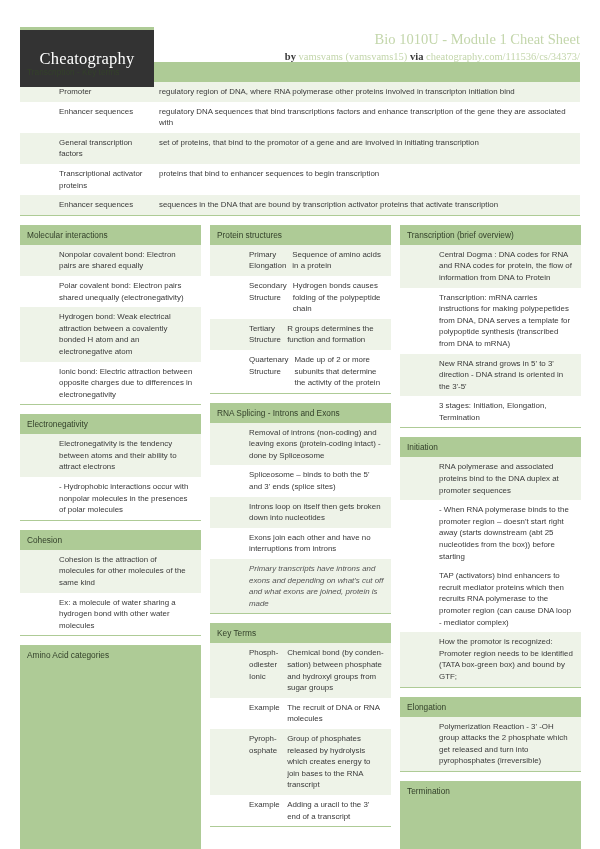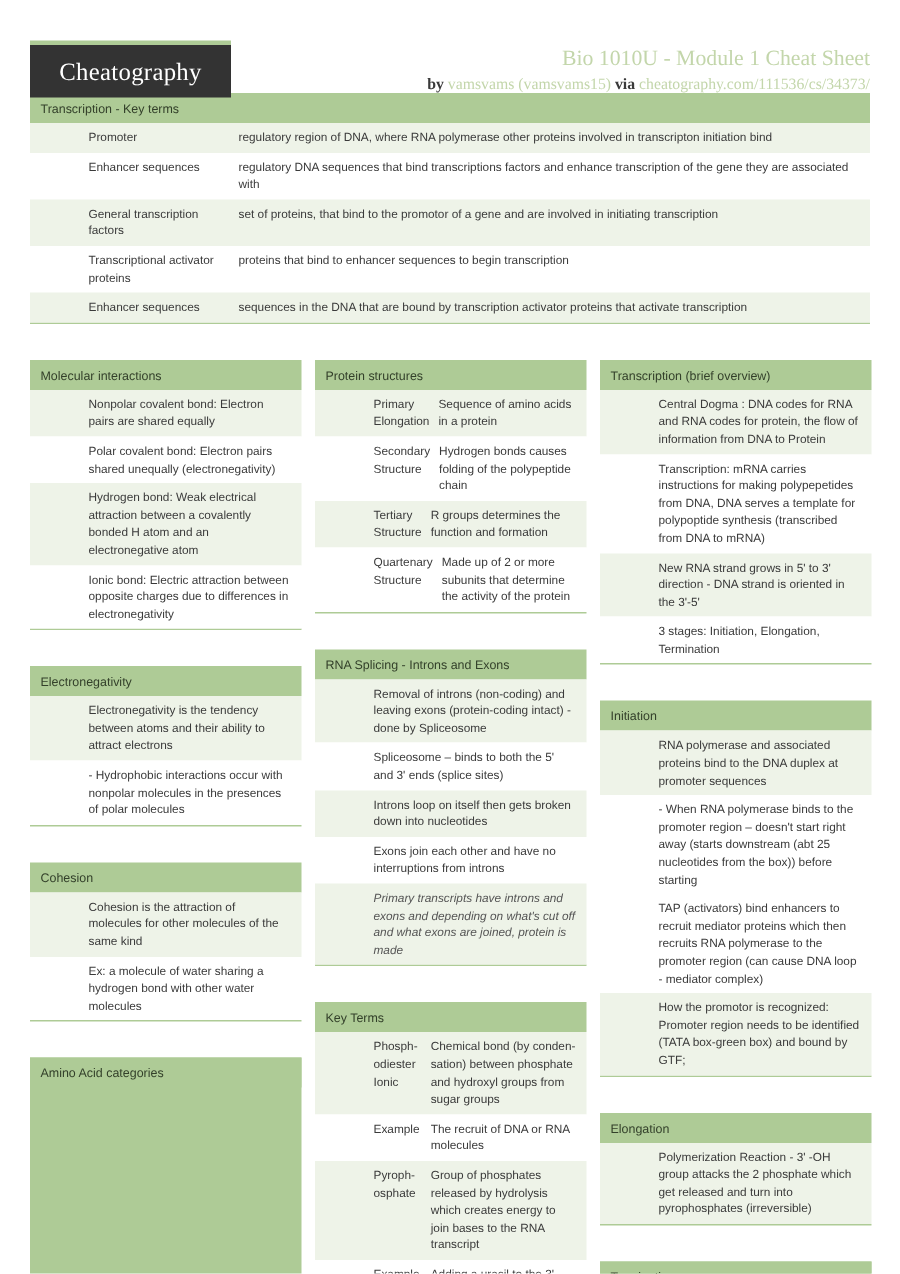--- a/index.html
+++ b/index.html
@@ -34,21 +34,21 @@
     width: 134px;
     flex: 0 0 134px;
   }
   .logo-topbar {
     height: 3px;
     background: #aecb96;
     width: 134px;
   }
   .logo-box {
     background: #333333;
-    height: 35px;
+    height: 57px;
     display: flex;
     align-items: center;
     justify-content: center;
   }
   .logo-text {
     color: #ffffff;
     font-family: "Liberation Serif", serif;
     font-size: 16.5px;
     letter-spacing: .2px;
   }
@@ -73,21 +73,21 @@
     margin-top: 2px;
     white-space: nowrap;
   }
   .byline .kw {
     color: #3a3a3a;
     font-weight: bold;
   }
 
   
   .card {
-    margin-bottom: 24px;
+    margin-bottom: 9px;
     background: #ffffff;
   }
   .card-head {
     background: #aecb96;
     color: #33402a;
     font-size: 8.3px;
     line-height: 10px;
     padding: 5px 7px 5px 7px;
     font-weight: normal;
   }

